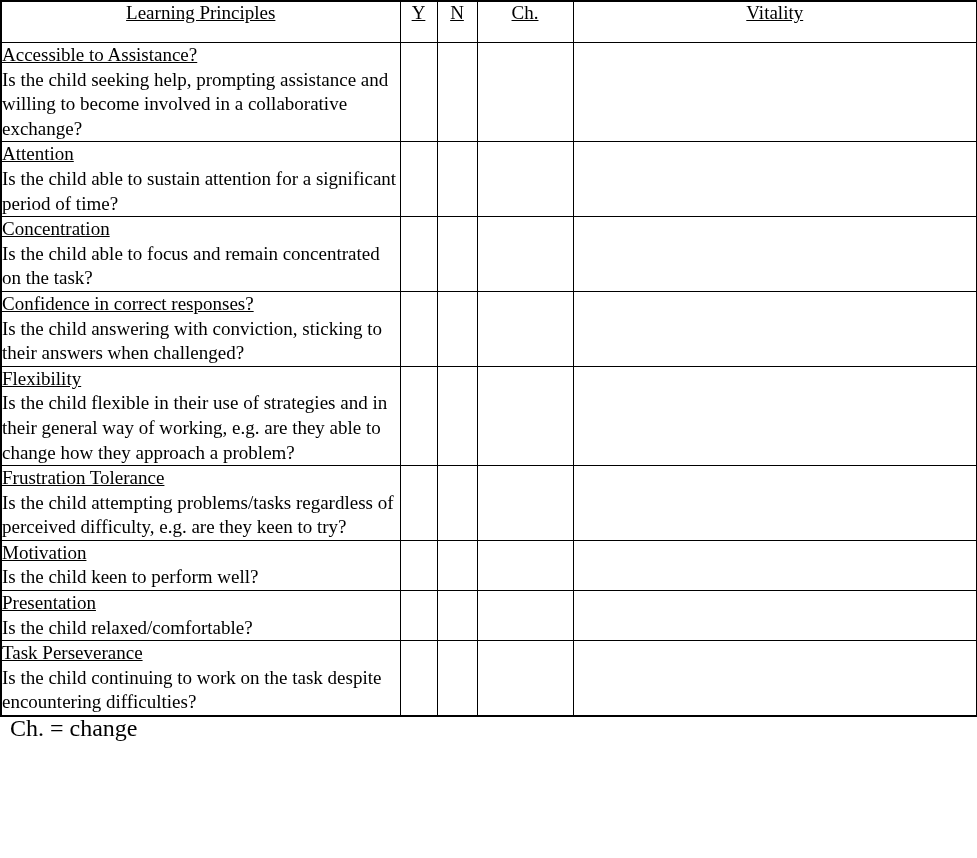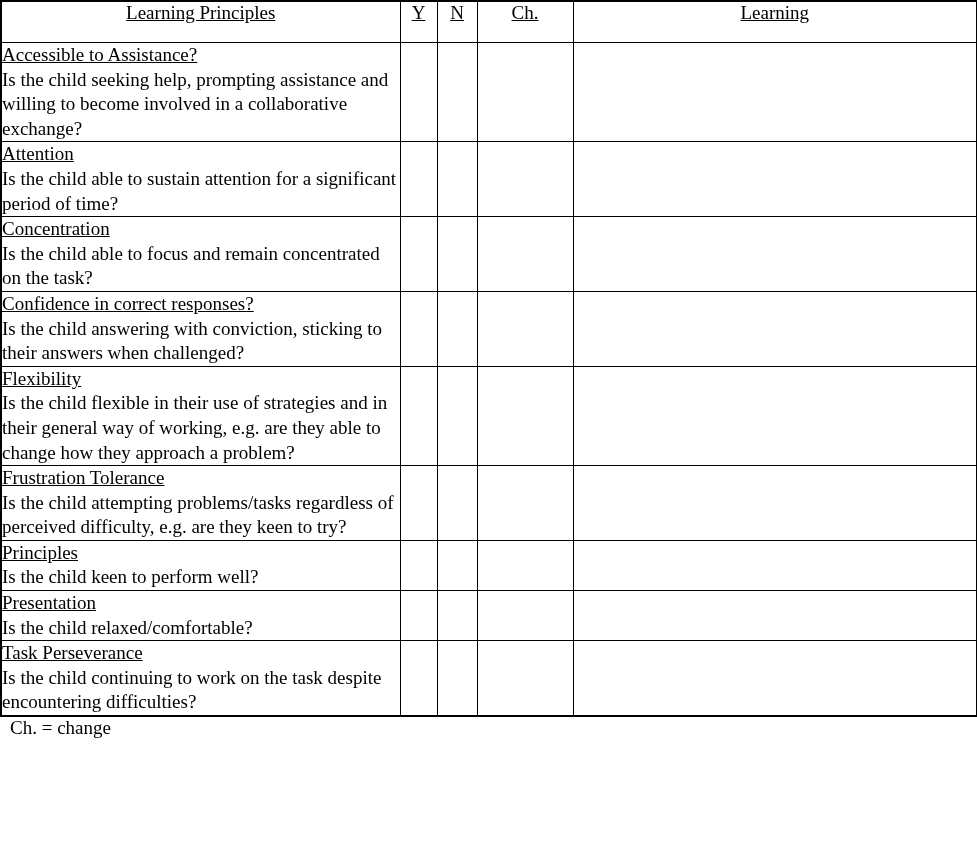--- a/index.html
+++ b/index.html
@@ -47,21 +47,21 @@
   }
   .principle-title {
     display: block;
     text-decoration: underline;
     font-family: Liberation Serif, serif;
   }
   .principle-desc {
     display: block;
   }
   .footnote {
-    font-size: 19px;
+    font-size: 24px;
     line-height: 20px;
     padding: 1px 8px 0 10px;
   }
 </style>
 </head>
 <body>
 
 <table class="checklist">
   <colgroup>
     <col style="width: 399px">
@@ -69,21 +69,21 @@
     <col style="width: 40px">
     <col style="width: 96px">
     <col style="width: 404px">
   </colgroup>
   <thead>
     <tr>
       <th>Learning Principles</th>
       <th>Y</th>
       <th>N</th>
       <th>Ch.</th>
-      <th>Learning</th>
+      <th>Vitality</th>
     </tr>
   </thead>
   <tbody id="rows">
       <tr>
         <td class="principle-cell">
           <span class="principle-title">Accessible to Assistance?</span>
           <span class="principle-desc">Is the child seeking help, prompting assistance and willing to become involved in a collaborative exchange?</span>
         </td>
         <td class="mark-cell"></td>
         <td class="mark-cell"></td>
@@ -135,21 +135,21 @@
           <span class="principle-title">Frustration Tolerance</span>
           <span class="principle-desc">Is the child attempting problems/tasks regardless of perceived difficulty, e.g. are they keen to try?</span>
         </td>
         <td class="mark-cell"></td>
         <td class="mark-cell"></td>
         <td class="mark-cell"></td>
         <td class="comment-cell"></td>
       </tr>
       <tr>
         <td class="principle-cell">
-          <span class="principle-title">Principles</span>
+          <span class="principle-title">Motivation</span>
           <span class="principle-desc">Is the child keen to perform well?</span>
         </td>
         <td class="mark-cell"></td>
         <td class="mark-cell"></td>
         <td class="mark-cell"></td>
         <td class="comment-cell"></td>
       </tr>
       <tr>
         <td class="principle-cell">
           <span class="principle-title">Presentation</span>

